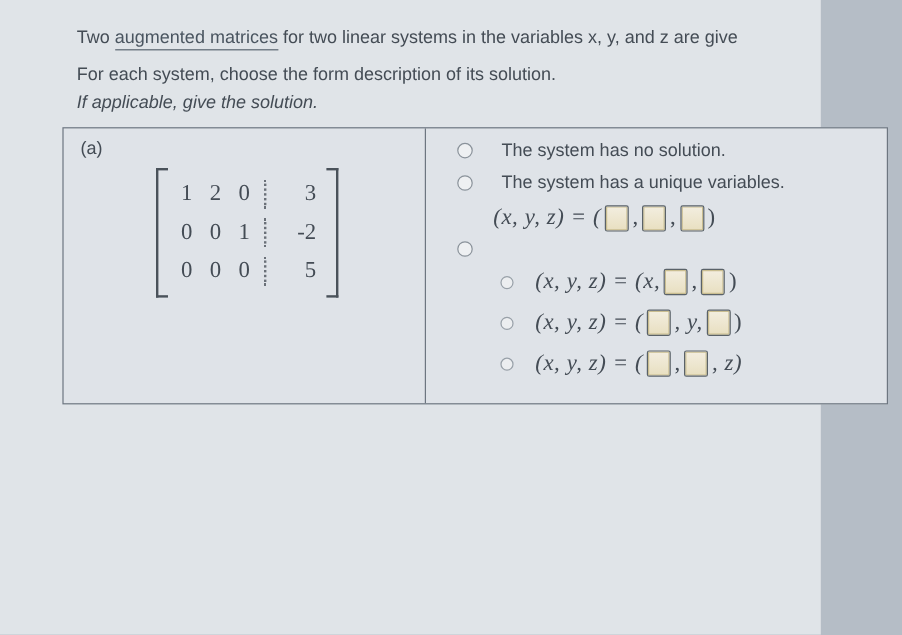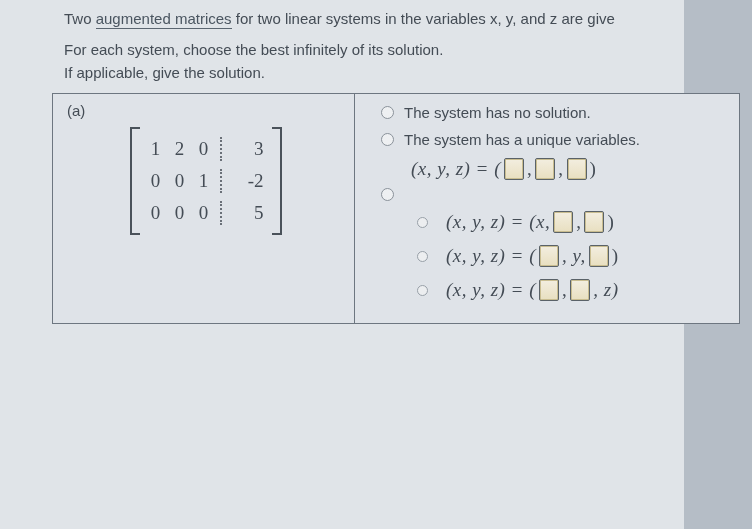--- a/index.html
+++ b/index.html
@@ -9,21 +9,21 @@
     background: #b5bdc6;
     width: 752px;
     height: 529px;
     overflow: hidden;
     color: #444c55;
     font-size: 15px;
   }
   .page {
     background: #e0e4e8;
     margin: 0;
-    padding: 6px 0 0 0;
+    padding: 19px 0 0 0;
     width: 684px;
     height: 529px;
     filter: blur(0.3px);
   }
   .intro {
     padding: 0 0 0 64px;
     line-height: 1.4;
   }
   .intro p { margin: 2px 0 10px 0; }
   .ulink { color: #4a5560; border-bottom: 1px solid #5a6570; padding-bottom:1px; }
@@ -59,21 +59,21 @@
   .bracket.left { border-left: 2px solid #4a525a; border-top:2px solid #4a525a; border-bottom:2px solid #4a525a; }
   .bracket.right { border-right: 2px solid #4a525a; border-top:2px solid #4a525a; border-bottom:2px solid #4a525a; }
   .mrows { padding: 6px 4px; }
   .mrow { display: flex; align-items: center; height: 32px; }
   .mcell { width: 24px; text-align: center; }
   .mdiv { width: 14px; text-align: center; border-left: 2px dotted #6a7078; height: 24px; margin: 0 4px; }
   .maug { width: 30px; text-align: right; padding-right:4px; }
   .opt {
     display: flex;
     align-items: center;
-    gap: 10px;
+    gap: 24px;
     margin-bottom: 10px;
   }
   .radio {
     width: 13px; height: 13px; border: 1.5px solid #8a929a;
     border-radius: 50%;
     background: #eef0f2;
     flex-shrink: 0;
   }
   .subopt {
     display: flex; align-items: center; gap: 18px;
@@ -106,22 +106,22 @@
   .indent-eq { padding-left: 30px; margin-bottom: 8px; }
 </style>
 </head>
 <body>
 <div class="page">
 
 <div class="intro">
   <p>
     <span>Two </span><span class="ulink">augmented matrices</span><span> for two linear systems in the variables x, y, and z are give</span>
   </p>
-  <p>For each system, choose the best infinitely of its solution.</p>
-  <p style="margin-top:-8px;">If applicable, give the solution.</p>
+  <p>For each system, choose the form description of its solution.</p>
+  <p style="margin-top:-8px;font-style:italic;">If applicable, give the solution.</p>
 </div>
 
 <div class="table">
   <div class="col-a">
     <div class="part-label">(a)</div>
     <div class="matrix-wrap">
       <div class="bracket left"></div>
       <div class="mrows">
         <div class="mrow">
           <span class="mcell">1</span>

